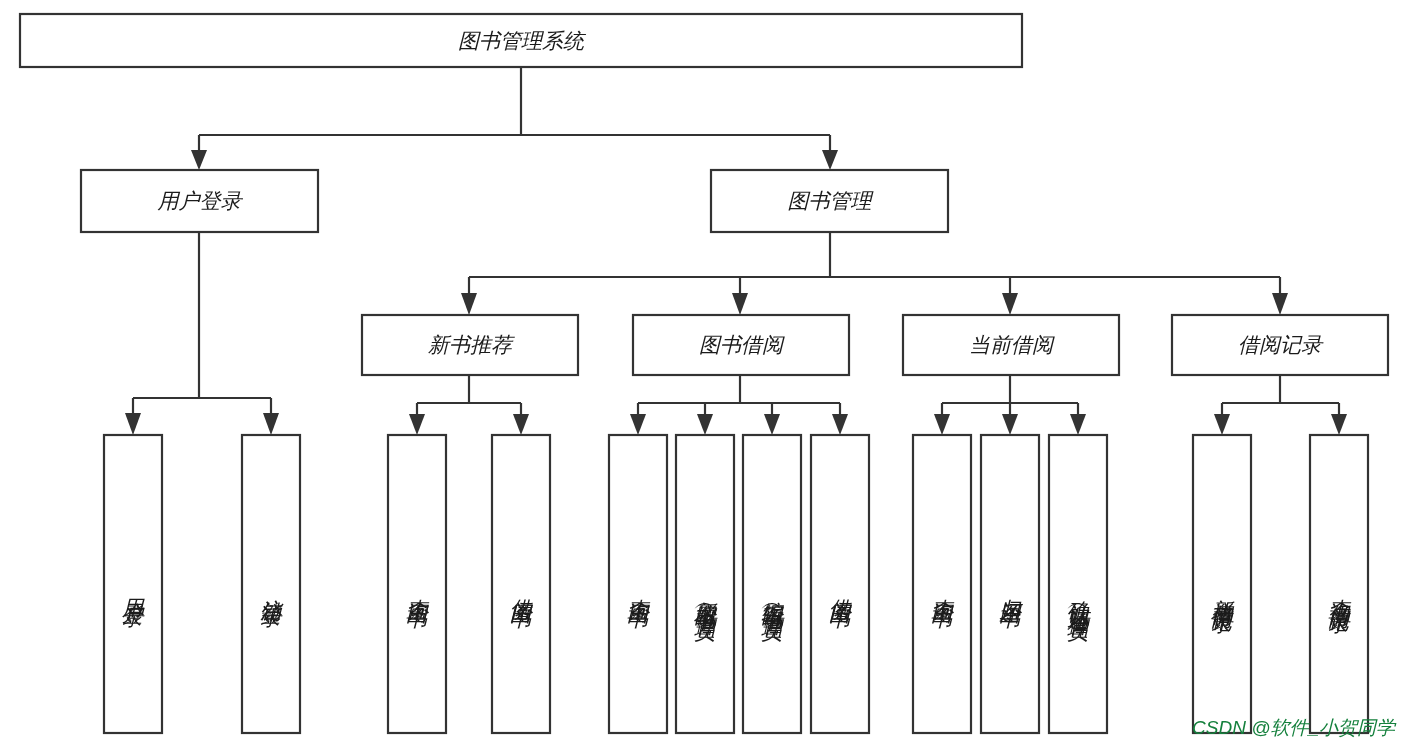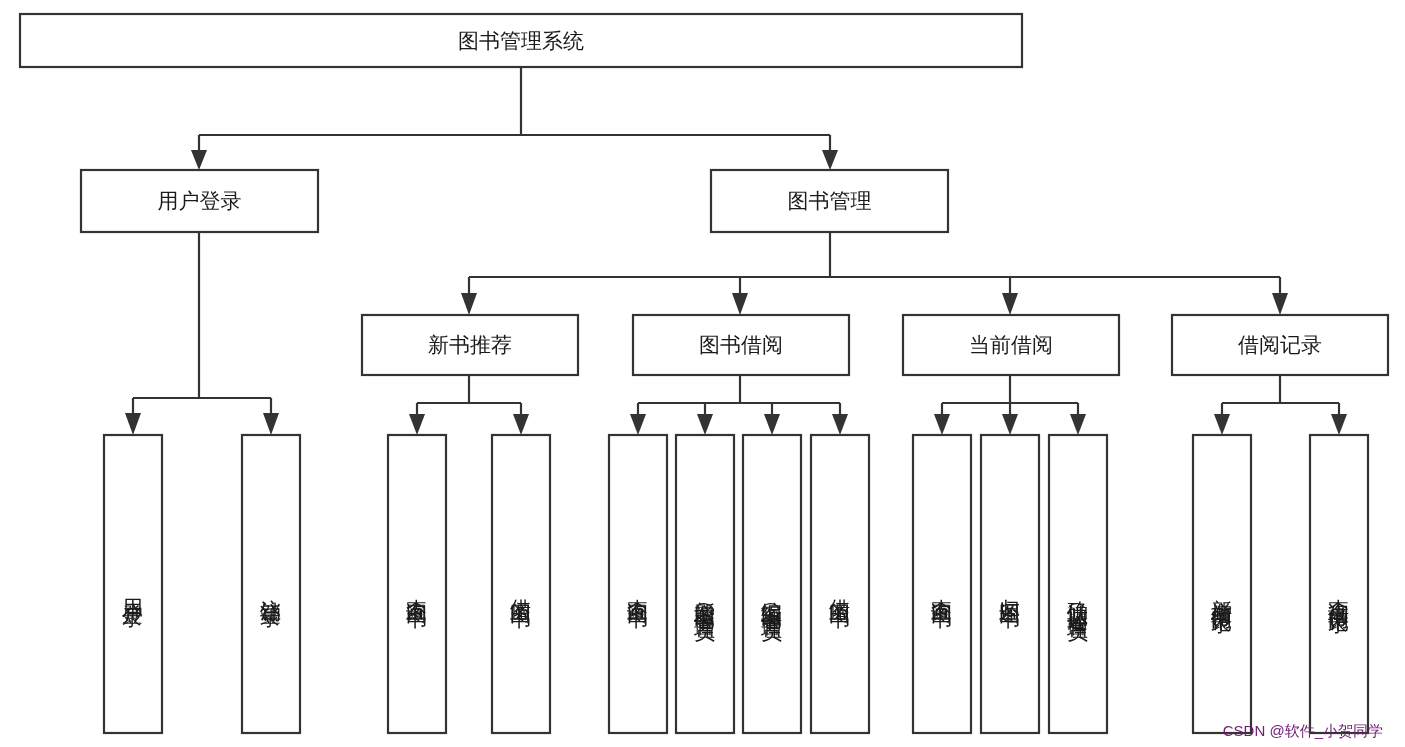--- a/index.html
+++ b/index.html
@@ -13,20 +13,21 @@
     font-family: "Liberation Sans", "DejaVu Sans", sans-serif;
     overflow: hidden;
     position: relative;
   }
   #diagram-root {
     position: absolute;
     left: 0;
     top: 0;
     width: 1405px;
     height: 747px;
+    font-style: italic;
   }
   svg.diagram {
     display: block;
     width: 1405px;
     height: 747px;
   }
   .node-box {
     fill: #ffffff;
     stroke: #333333;
     stroke-width: 2.2;
@@ -53,25 +54,25 @@
     font-size: 21px;
     fill: #1b1b1b;
     writing-mode: vertical-rl;
     text-orientation: upright;
     glyph-orientation-vertical: 0;
     letter-spacing: 3px;
     dominant-baseline: central;
   }
   .watermark {
     position: absolute;
-    right: 22px;
+    right: 10px;
     bottom: 6px;
     font-family: "Liberation Sans", "DejaVu Sans", sans-serif;
-    font-size: 15px;
-    color: #701a75;
+    font-size: 19px;
+    color: #15803d;
     white-space: nowrap;
     user-select: none;
   }
 </style>
 </head>
 <body>
 
 <div id="diagram-root">
   <svg class="diagram" viewBox="0 0 1405 747" xmlns="http://www.w3.org/2000/svg">
 

